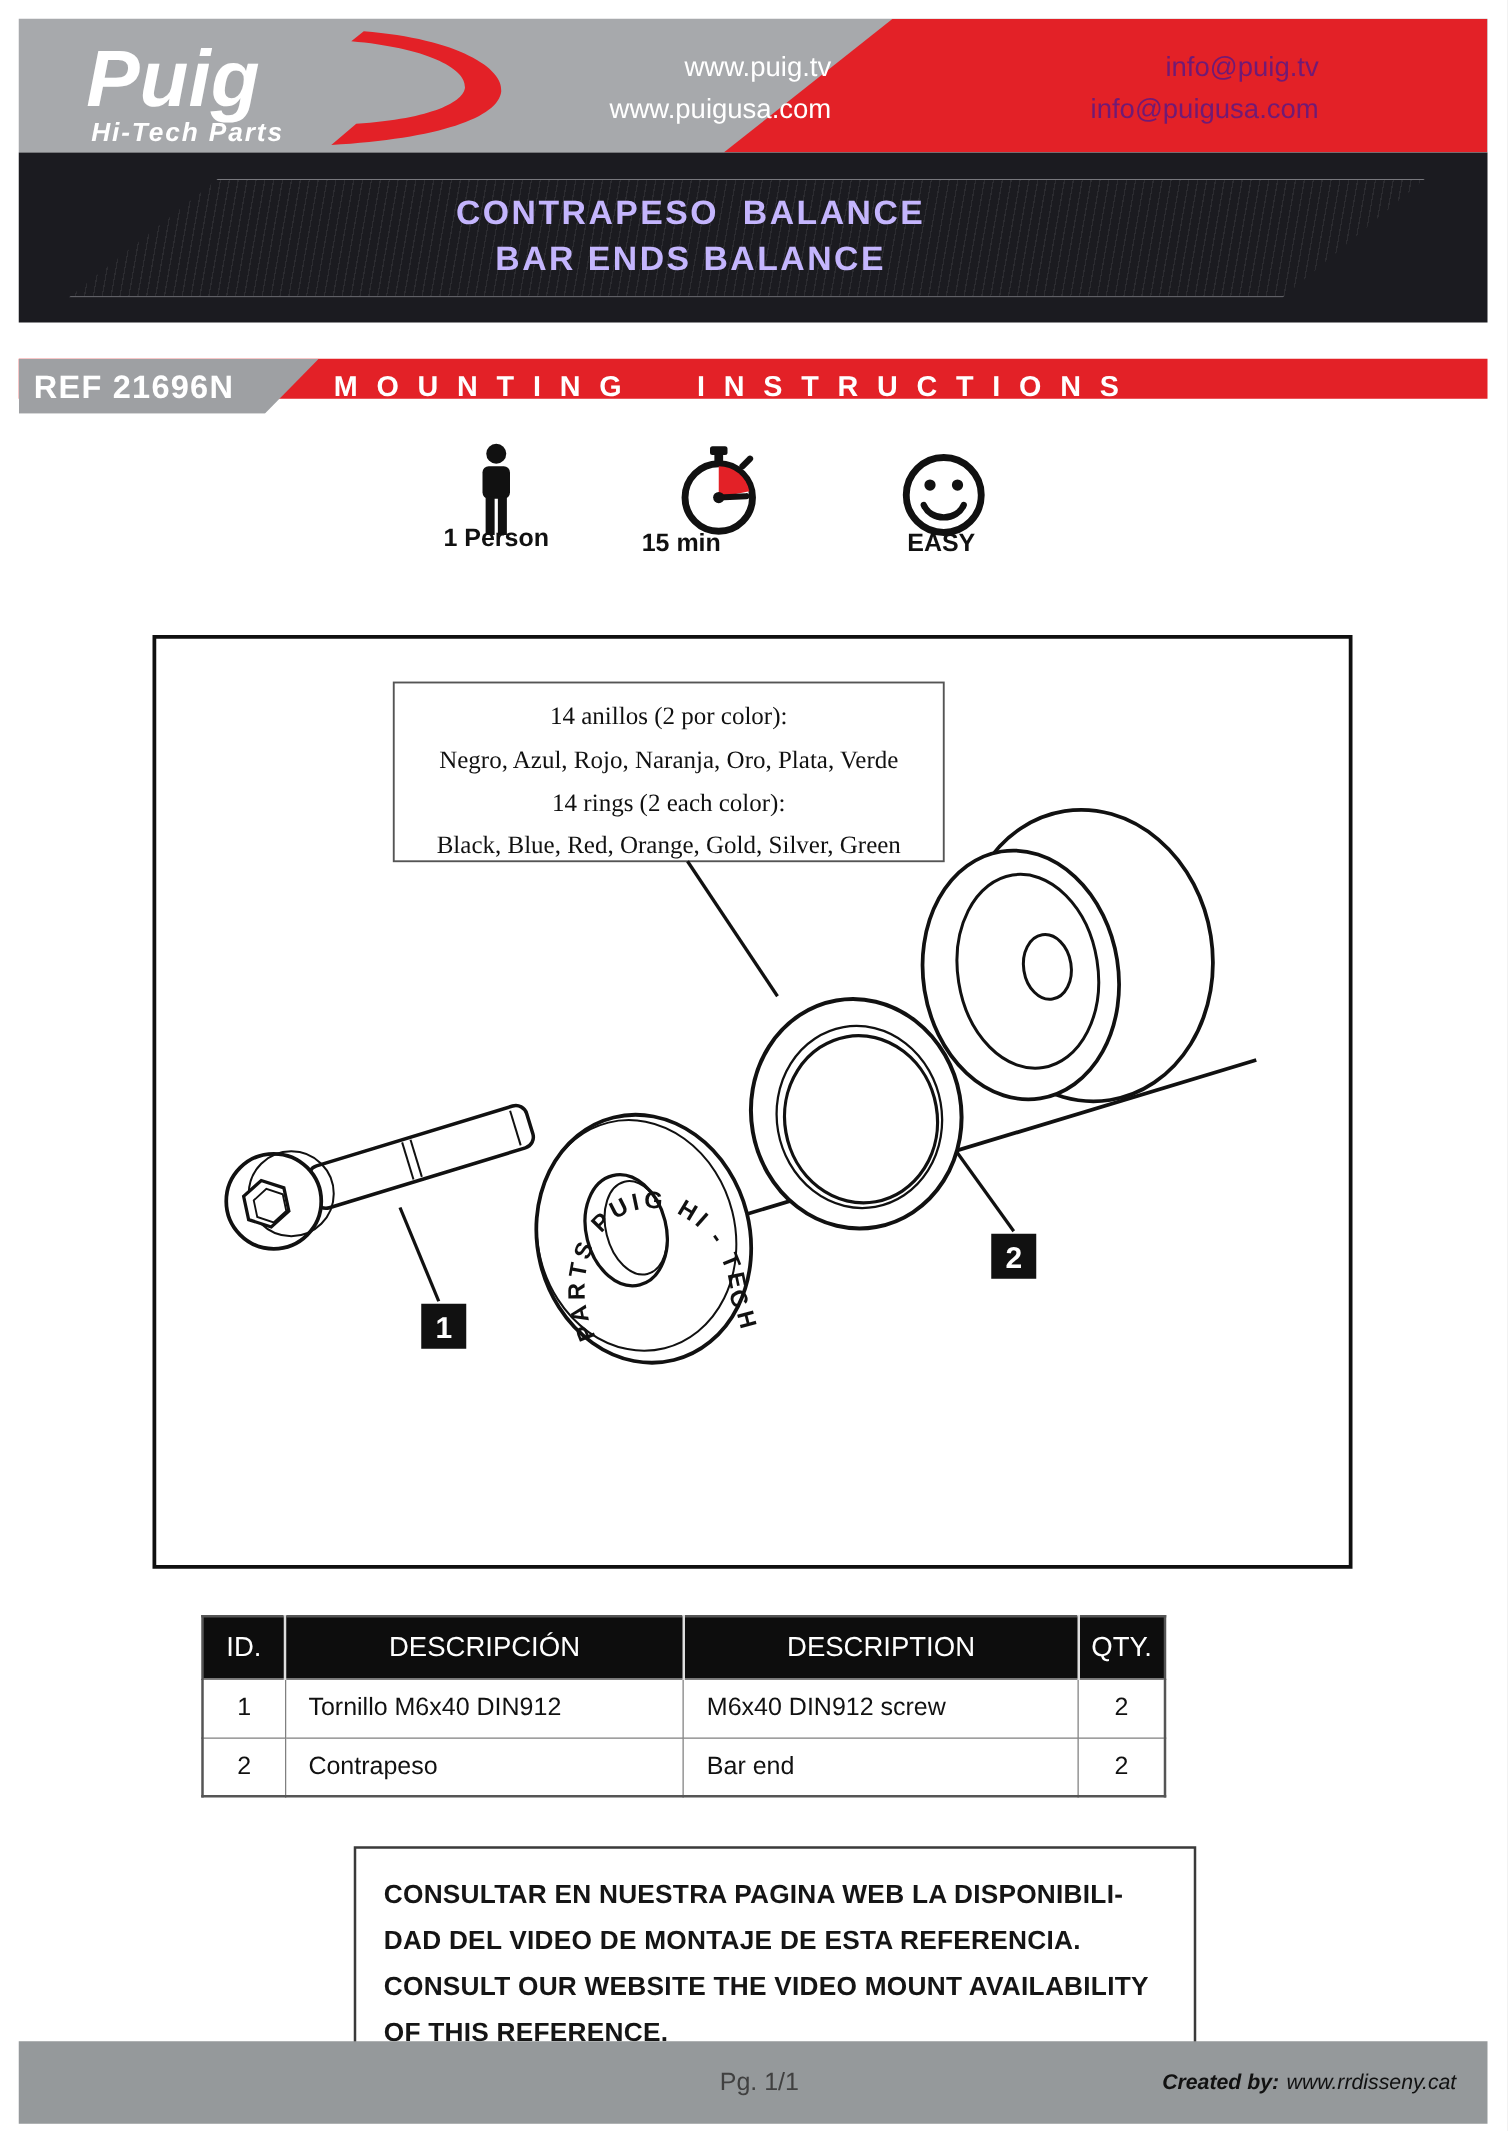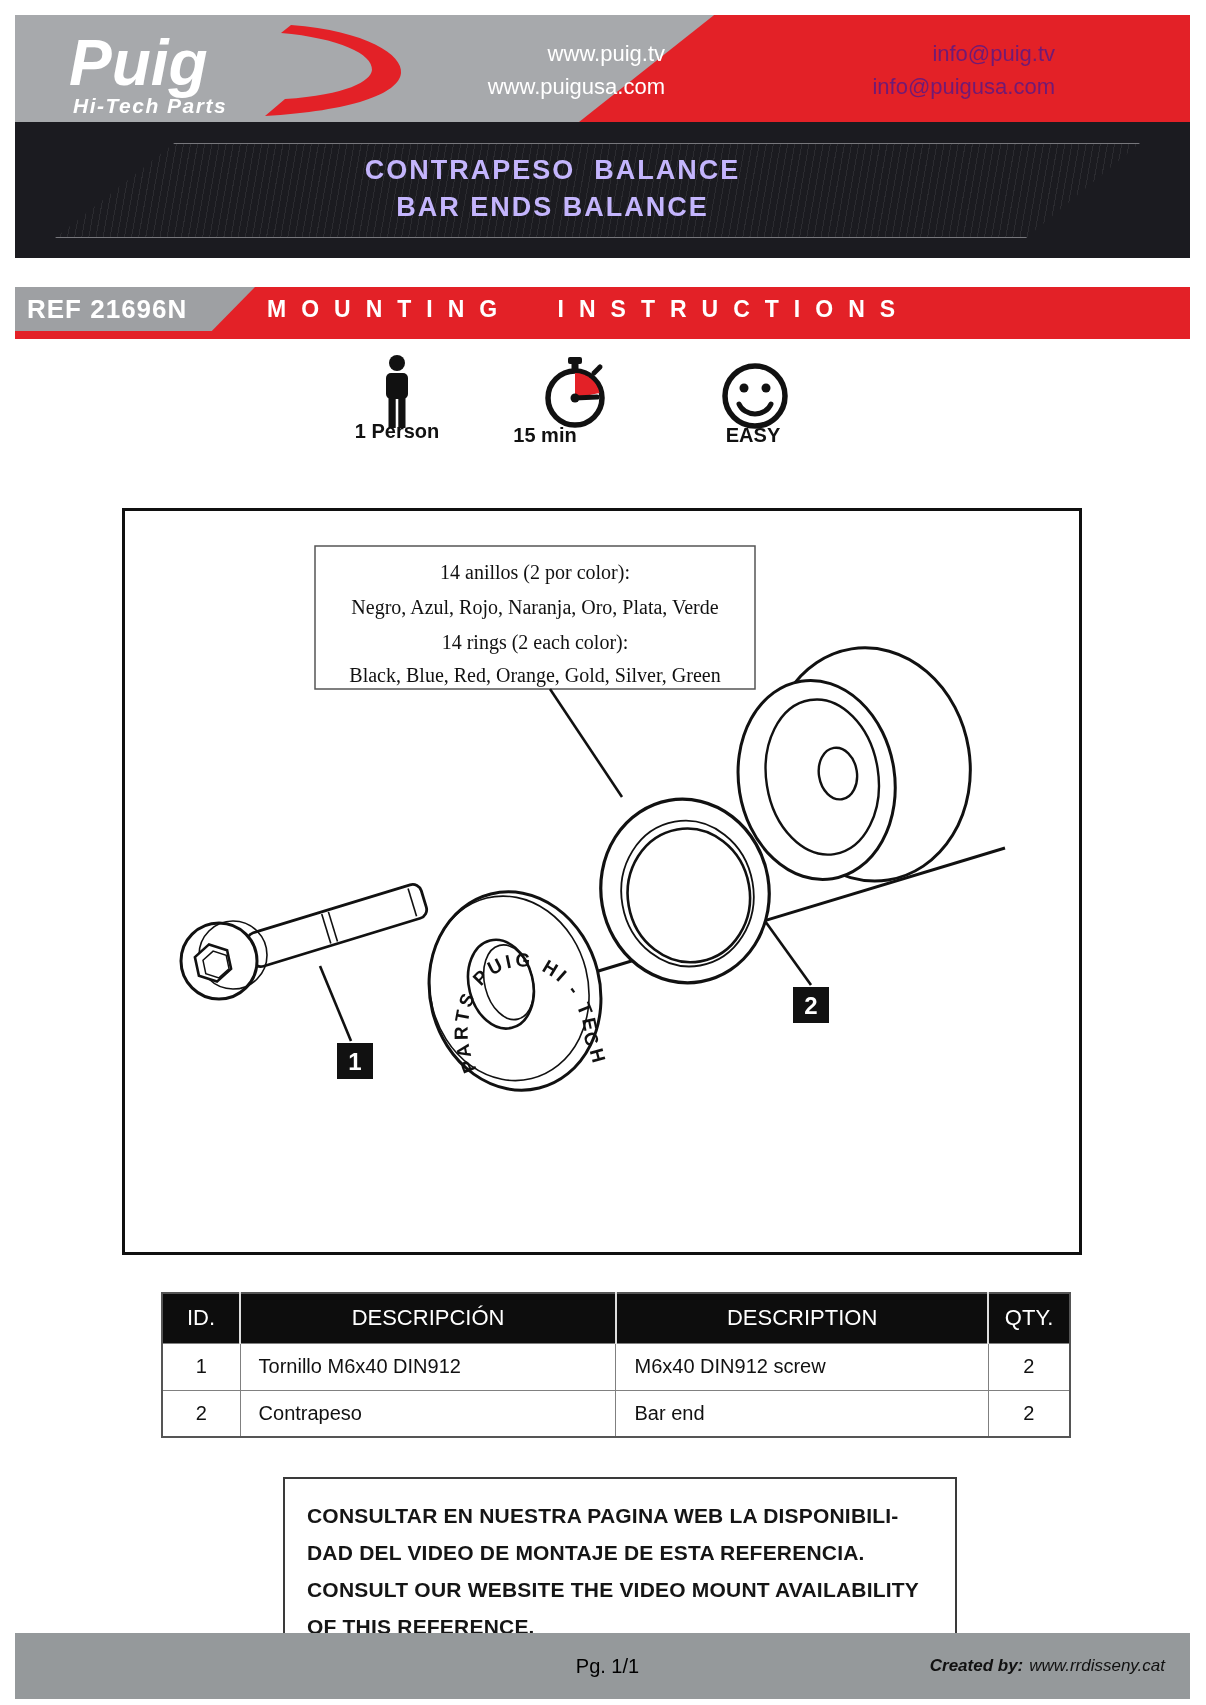--- a/index.html
+++ b/index.html
@@ -23,57 +23,57 @@
   .title-hatch { position:absolute; left:40px; top:21px; width:1085px; height:95px;
                  clip-path:polygon(11% 0, 100% 0, 89.5% 100%, 0 100%);
                  background:repeating-linear-gradient(100deg, rgba(255,255,255,0.07) 0 1px, transparent 1px 7px);
                  border-top:1px solid #77777c; border-bottom:1px solid #77777c; }
   .title-lines { position:absolute; left:0; top:0; width:1075px; height:100%; text-align:center;
                  color:#c4b5fd; font-weight:bold; font-size:27px; letter-spacing:2px; white-space:pre; }
   .title-lines .l1 { position:absolute; top:33px; width:100%; }
   .title-lines .l2 { position:absolute; top:70px; width:100%; }
 
   
-  .ref-banner { position:absolute; left:15px; top:287px; width:1175px; height:52px; background:#e32127; }
+  .ref-banner { position:absolute; left:15px; top:287px; width:1175px; height:32px; background:#e32127; }
   .ref-grey { position:absolute; left:0; top:0; width:240px; height:44px; background:#9ea0a3;
               clip-path:polygon(0 0, 100% 0, 82% 100%, 0 100%); }
   .ref-label { position:absolute; left:12px; top:0; line-height:44px; color:#fff; font-weight:bold;
                font-size:26px; letter-spacing:1px; }
   .ref-title { position:absolute; left:252px; top:0; line-height:44px; color:#ffffff; font-weight:bold;
                font-size:23px; letter-spacing:15px; word-spacing:24px; }
 
   
   .meta-icon { position:absolute; top:352px; }
   .meta-label { position:absolute; width:160px; text-align:center; font-size:20px; font-weight:bold; color:#111; }
 
   
   .diagram-frame { position:absolute; left:122px; top:508px; width:960px; height:747px;
                    border:3px solid #101010; background:#fff; }
   .diagram-frame svg { display:block; width:100%; height:100%; }
   .sv-line { stroke:#111; fill:none; }
 
   
-  .parts-table { position:absolute; left:161px; top:1292px; width:910px; border-collapse:collapse;
+  .parts-table { position:absolute; left:161px; top:1292px; width:772px; border-collapse:collapse;
                  table-layout:fixed; font-size:20px; color:#111; }
   .parts-table th { background:#0d0d0d; color:#fff; font-weight:normal; font-size:22px;
                     height:50px; border-right:2px solid #ddd; }
   .parts-table th:last-child { border-right:none; }
   .parts-table td { height:47px; border:1px solid #808080; background:#fff; padding-left:18px; }
   .parts-table td.c { text-align:center; padding-left:0; }
   .parts-table { border:2px solid #555; }
 
   
   .notice { position:absolute; left:283px; top:1477px; width:674px; height:180px;
             border:2px solid #3a3a3a; background:#fff; padding:18px 0 0 22px;
             font-weight:bold; font-size:21px; line-height:37px; color:#151515; letter-spacing:0.2px; }
 
   
   .footer { position:absolute; left:15px; top:1633px; width:1175px; height:66px; background:#95999b; }
   .footer-page { position:absolute; left:0; width:100%; top:0; line-height:66px; text-align:center;
-                 color:#000000; font-size:20px;padding-left:10px; }
+                 color:#404040; font-size:20px;padding-left:10px; }
   .footer-credit { position:absolute; right:25px; top:0; line-height:66px; color:#111;
                    font-style:italic; font-size:17px; }
   .footer-credit b { font-weight:bold; margin-right:6px; }
 </style>
 </head>
 <body>
 
 <div class="page">
 
   <div class="header">

